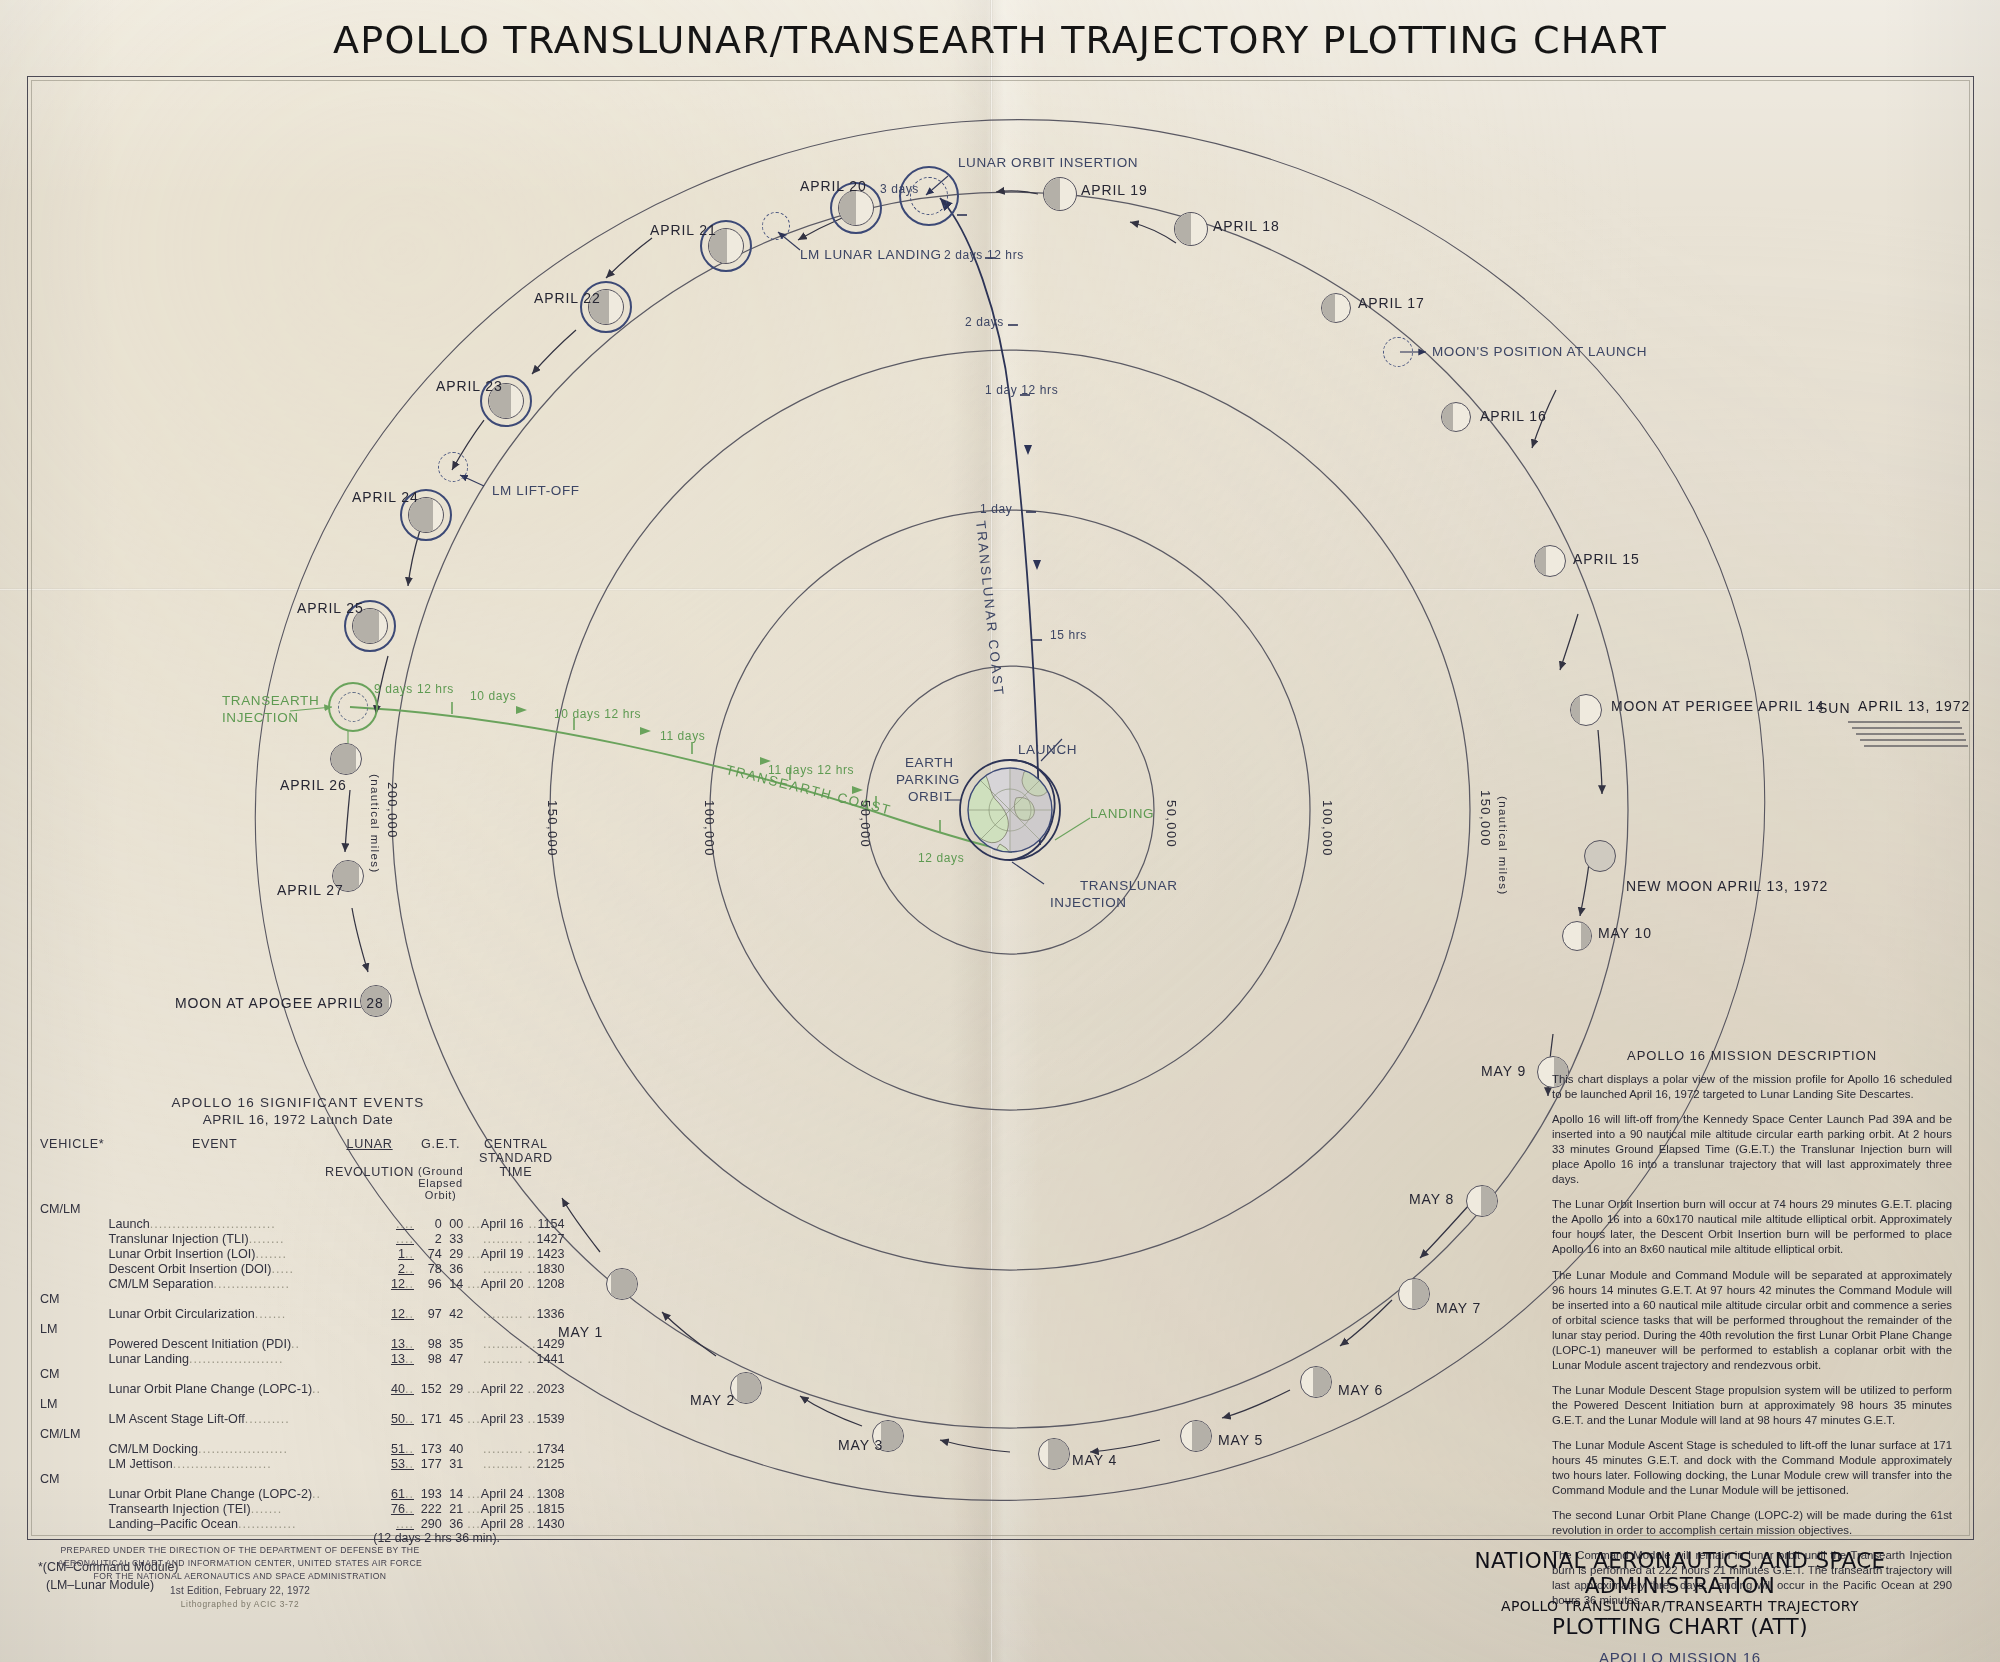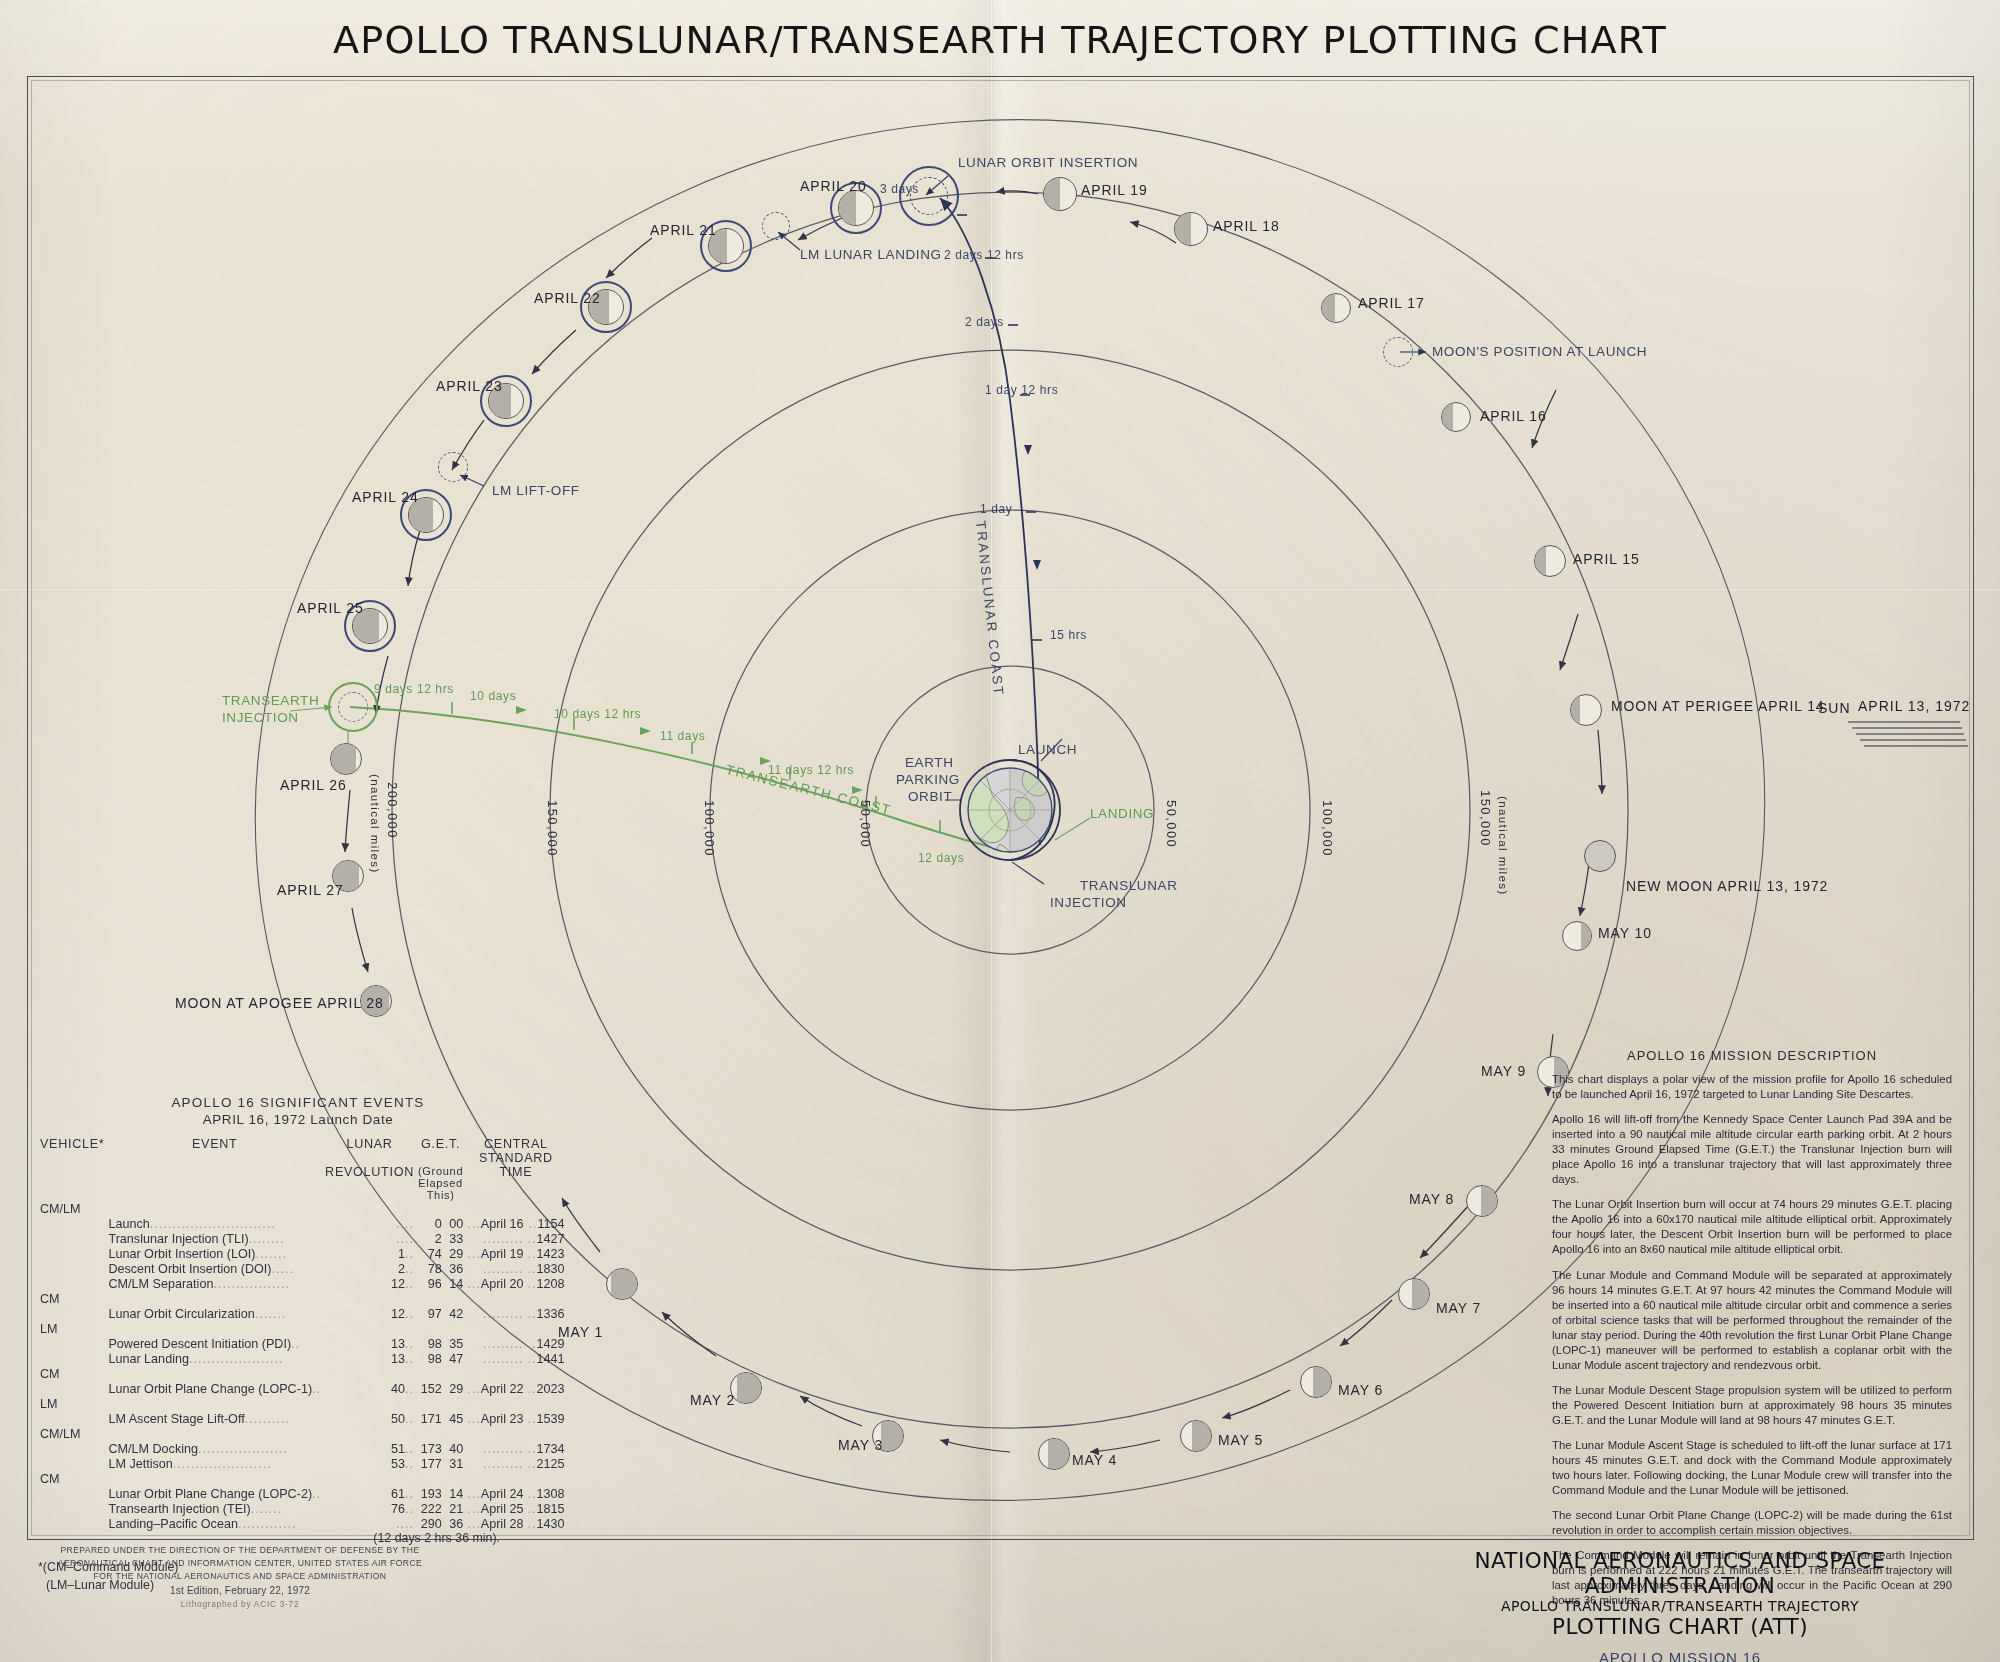--- a/index.html
+++ b/index.html
@@ -51,21 +51,21 @@
 
   
   #events-box{position:absolute;left:38px;top:1095px;width:520px;color:#32323f;}
   #events-box .tbl-title{text-align:center;font-size:13.5px;letter-spacing:1.2px;}
   #events-box .tbl-sub{text-align:center;font-size:13.5px;letter-spacing:.6px;margin-top:2px;}
   table.events{border-collapse:collapse;width:520px;margin-top:10px;font-size:12.6px;color:#32323f;}
   table.events th{font-weight:400;letter-spacing:.7px;text-align:left;padding:0 2px;vertical-align:top;}
   table.events td{padding:.5px 2px;vertical-align:top;white-space:nowrap;}
   .c-veh{width:58px;}
   .c-evt{width:250px;position:relative;}
-  .c-rev{width:44px;text-align:right;}
+  .c-rev{width:44px;text-align:right;text-decoration:underline;}
   .c-hrs{width:36px;text-align:right;}
   .c-min{width:34px;text-align:right;}
   .c-date{width:74px;text-align:right;}
   .c-cst{width:48px;text-align:right;}
   .dots{color:#9b9787;letter-spacing:1px;}
   .grp{padding-top:7px;}
   .footnote{margin-top:14px;font-size:12.4px;line-height:1.45;}
   .tot{text-align:right;font-size:12.4px;padding-right:58px;}
 
   
@@ -473,21 +473,21 @@
           <th class="c-veh">VEHICLE*</th>
           <th class="c-evt" style="text-align:center;">EVENT</th>
           <th class="c-rev" style="text-align:center;">LUNAR</th>
           <th colspan="2" style="text-align:center;">G.E.T.</th>
           <th colspan="2" style="text-align:center;">CENTRAL STANDARD</th>
         </tr>
         <tr>
           <th></th>
             <th></th>
           <th style="text-align:center;">REVOLUTION</th>
-          <th colspan="2" style="text-align:center;font-size:11px;">(Ground Elapsed This)</th>
+          <th colspan="2" style="text-align:center;font-size:11px;">(Ground Elapsed Orbit)</th>
           <th colspan="2" style="text-align:center;">TIME</th>
         </tr>
       </thead>
       <tbody id="events-body">
           <tr>
             <td class="grp" colspan="7">CM/LM</td>
           </tr>
           <tr>
             <td class="c-veh"></td>
             <td class="c-evt"><span>Launch</span><span class="dots">............................</span></td>

